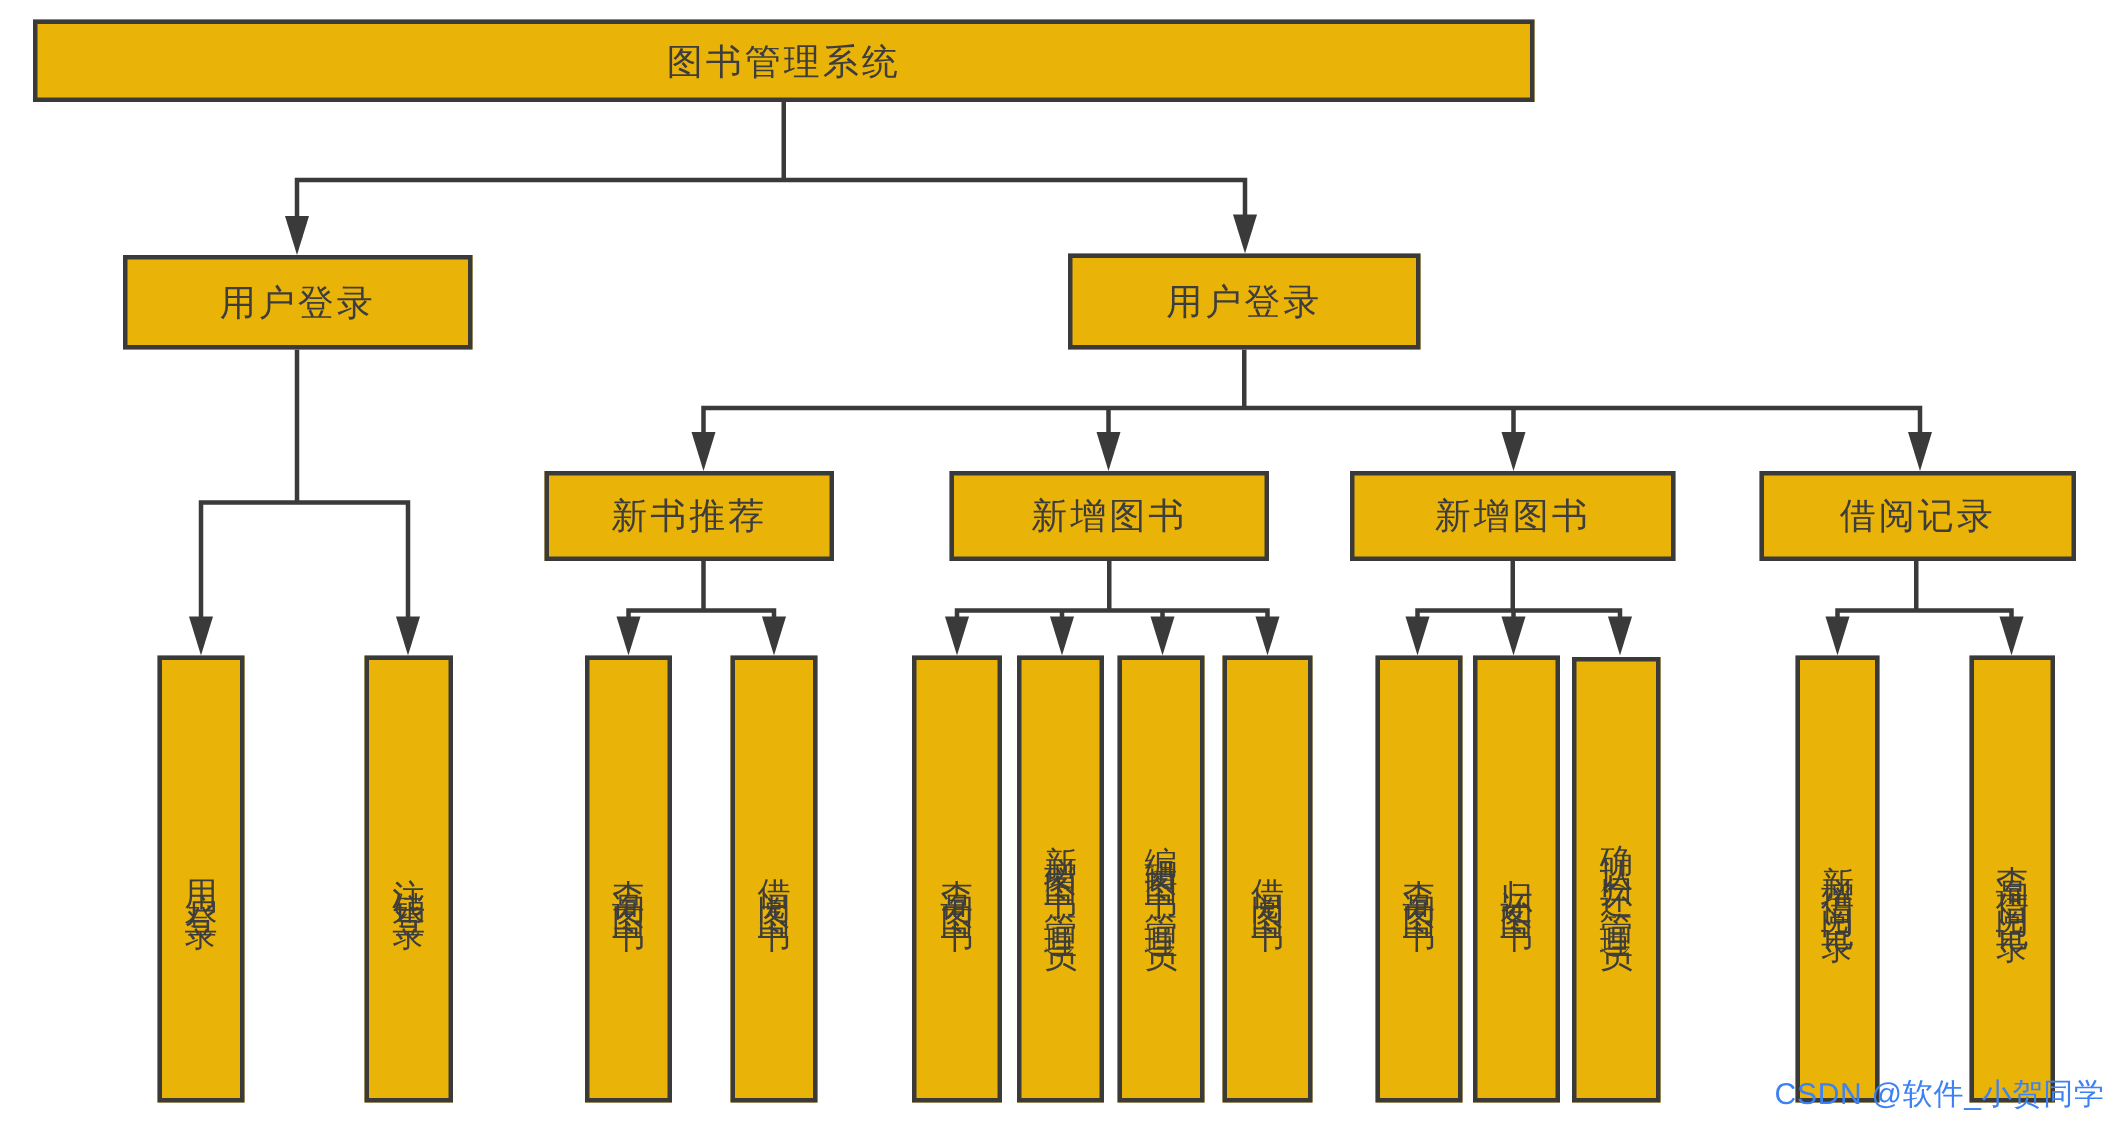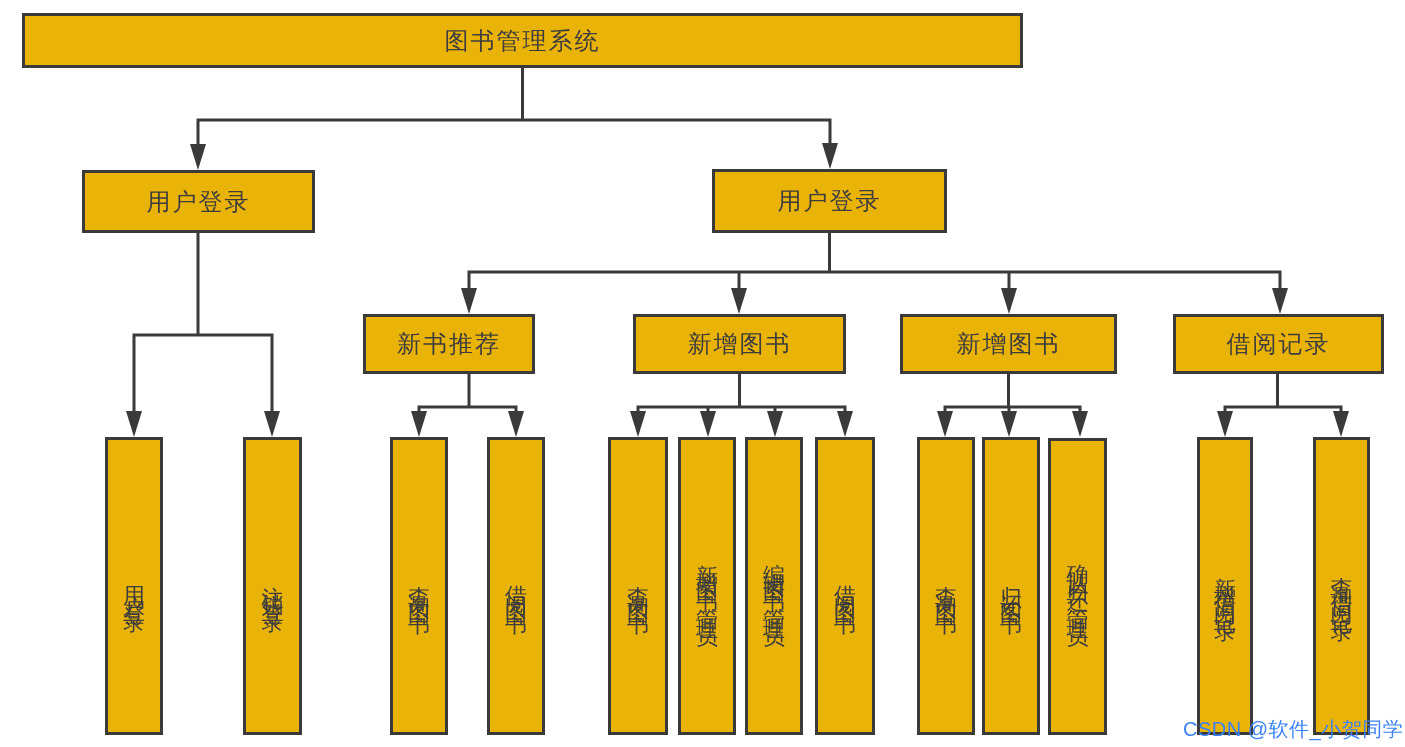--- a/index.html
+++ b/index.html
@@ -101,21 +101,21 @@
     <span class="hlabel">图书管理系统</span>
   </div>
 
   <div class="node" style="left:82px;top:170px;width:233px;height:63px">
     <span class="hlabel">用户登录</span>
   </div>
   <div class="node" style="left:712px;top:169px;width:235px;height:64px">
     <span class="hlabel">用户登录</span>
   </div>
 
-  <div class="node" style="left:363px;top:314px;width:172px;height:60px">
+  <div class="node" style="left:363px;top:314px;width:193px;height:60px">
     <span class="hlabel">新书推荐</span>
   </div>
   <div class="node" style="left:633px;top:314px;width:213px;height:60px">
     <span class="hlabel">新增图书</span>
   </div>
   <div class="node" style="left:900px;top:314px;width:217px;height:60px">
     <span class="hlabel">新增图书</span>
   </div>
   <div class="node" style="left:1173px;top:314px;width:211px;height:60px">
     <span class="hlabel">借阅记录</span>

